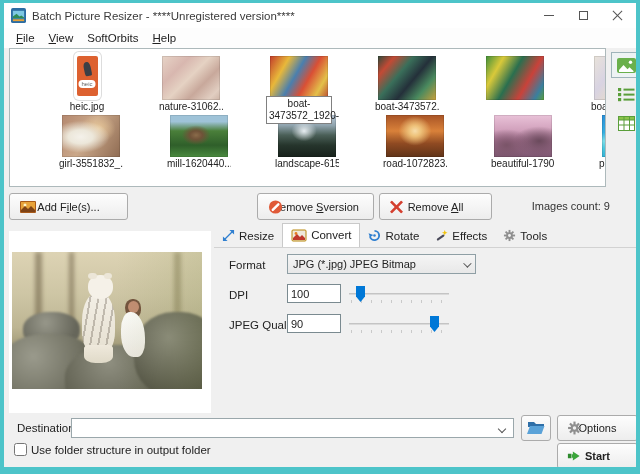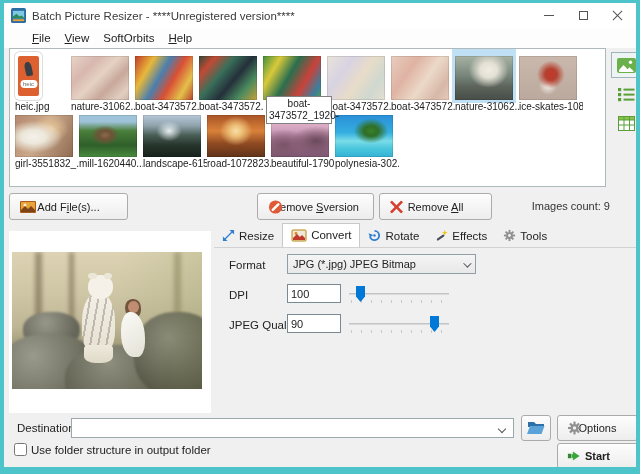--- a/index.html
+++ b/index.html
@@ -17,28 +17,28 @@
   .win-controls { position:absolute; right:2px; top:0; height:25px; display:flex; }
   .wc { width:34px; height:25px; display:flex; align-items:center; justify-content:center; cursor:default; }
   .wc-min-glyph { width:10px; height:0; border-top:1px solid #555; }
   .wc-max-glyph { width:9px; height:9px; border:1px solid #555; }
   .wc-close-glyph { position:relative; width:11px; height:11px; }
   .wc-close-glyph::before, .wc-close-glyph::after { content:''; position:absolute; left:-1px; top:5px; width:13px; height:1px; background:#555; }
   .wc-close-glyph::before { transform:rotate(45deg); }
   .wc-close-glyph::after { transform:rotate(-45deg); }
 
   
-  .menubar { position:absolute; left:0; top:25px; width:632px; height:20px; background:#fdfdfd; display:flex; align-items:center; padding-left:21px; }
+  .menubar { position:absolute; left:0; top:25px; width:632px; height:20px; background:#fdfdfd; display:flex; align-items:center; padding-left:5px; }
   .menu-item { padding:2px 7px; font-size:11.5px; color:#222; }
   .accel { text-decoration:underline; }
 
   
   .thumb-panel { position:absolute; left:5px; top:45px; width:597px; height:139px; background:#fff; border:1px solid #adb9bb; padding:3px 0 0 5px; overflow:hidden; }
   .thumb-row { display:flex; align-items:flex-end; }
-  .thumb-cell { width:64px; flex:0 0 auto; display:flex; flex-direction:column; align-items:flex-start; justify-content:flex-end; }
+  .thumb-cell { width:64px; flex:0 0 auto; display:flex; flex-direction:column; align-items:center; justify-content:flex-end;margin-left:44px; }
   .thumb-cell.heic-cell { width:56px; }
   .thumb-wrap { height:48px; display:flex; align-items:flex-end; }
   .row2 .thumb-wrap { height:44px; }
   .thumb-wrap.selected { box-shadow:0 0 0 3px #bfe0f5; background:#bfe0f5; }
   .thumb-img { width:58px; height:44px; box-shadow:inset 0 0 0 1px rgba(0,0,0,.10); }
   .row2 .thumb-img { height:42px; }
   .thumb-label { font-size:10px; color:#222; height:13px; line-height:13px; white-space:nowrap; overflow:hidden; max-width:100%; }
 
   
   .art-heic { width:27px !important; height:48px !important; background:#fff; border-radius:5px; box-shadow:0 0 0 1px #ddd; position:relative; }

